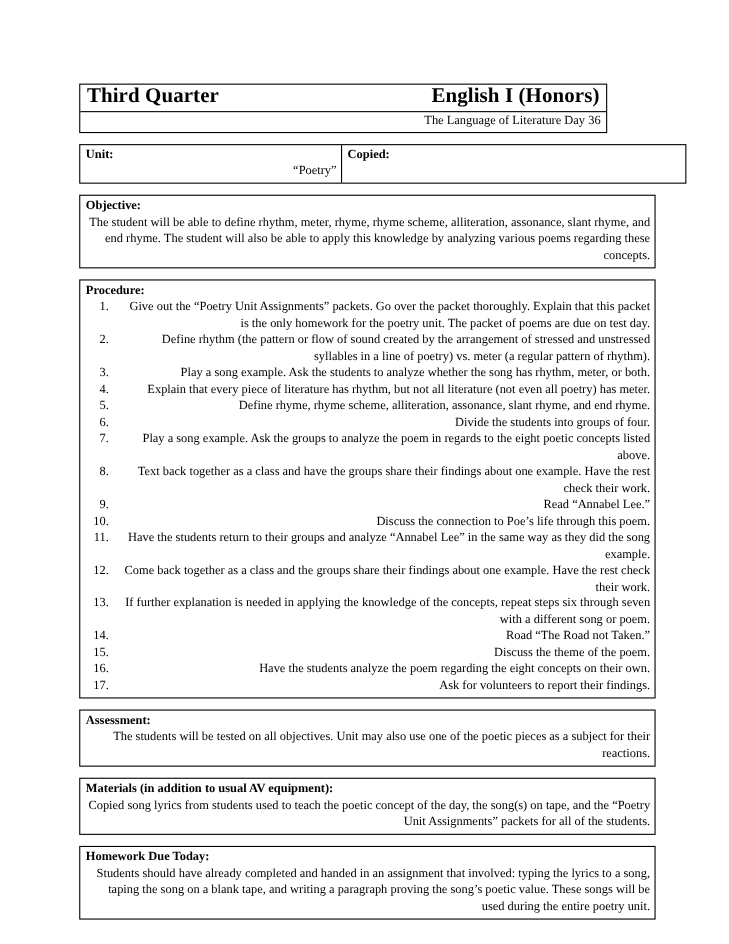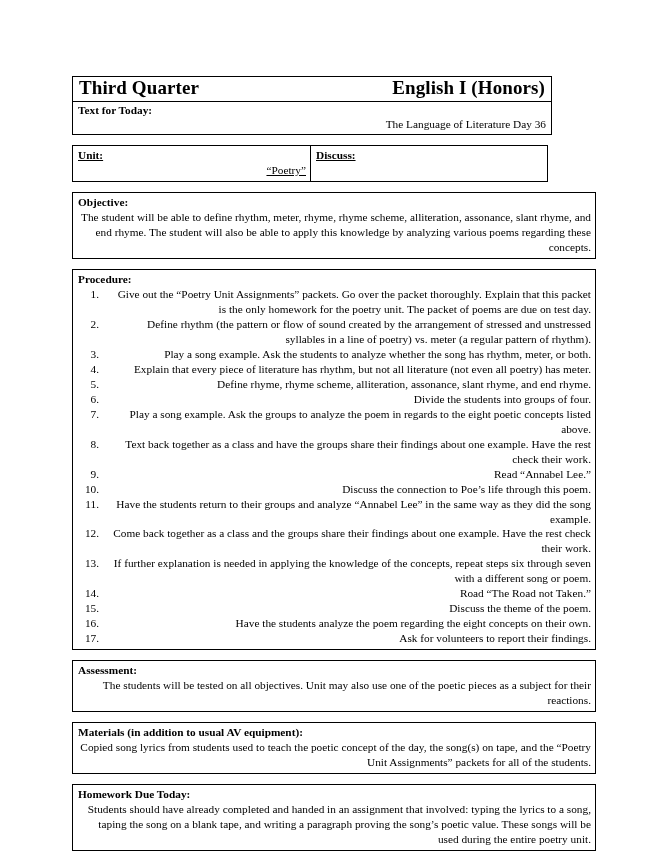--- a/index.html
+++ b/index.html
@@ -57,22 +57,21 @@
   }
   .text-today {
     padding: 1px 5px 2px 5px;
   }
 
   
   .split-box {
     display: flex;
     border: 1px solid #000000;
     box-sizing: border-box;
-    width: 476px;
-    text-decoration: underline;
+    width: 552px;
   }
   .split-left {
     width: 238px;
     border-right: 1px solid #000000;
     box-sizing: border-box;
     padding: 2px 4px 3px 5px;
   }
   .split-right {
     flex: 1;
     box-sizing: border-box;
@@ -127,34 +126,33 @@
 
 <div class="page">
   <div class="sheet">
 
     <div class="header-box">
       <div class="title-row">
         <span class="title-left">Third Quarter</span>
         <span class="title-right">English I (Honors)</span>
       </div>
       <div class="text-today">
-        <span class="lbl">Text for Today:</span>
         <span class="body-txt">The Language of Literature   Day 36</span>
       </div>
     </div>
 
     <div class="gap"></div>
 
     <div class="split-box">
       <div class="split-left">
         <span class="lbl">Unit:</span>
         <span class="body-txt">“Poetry”</span>
       </div>
       <div class="split-right">
-        <span class="lbl">Discuss:</span>
+        <span class="lbl">Copied:</span>
         <span class="body-txt blank-line"></span>
       </div>
     </div>
 
     <div class="gap"></div>
 
     <div class="box">
       <span class="lbl">Objective:</span>
       <span class="body-txt">The student will be able to define rhythm, meter, rhyme, rhyme scheme, alliteration, assonance, slant rhyme, and end rhyme.  The student will also be able to apply this knowledge by analyzing various poems regarding these concepts.</span>
     </div>

